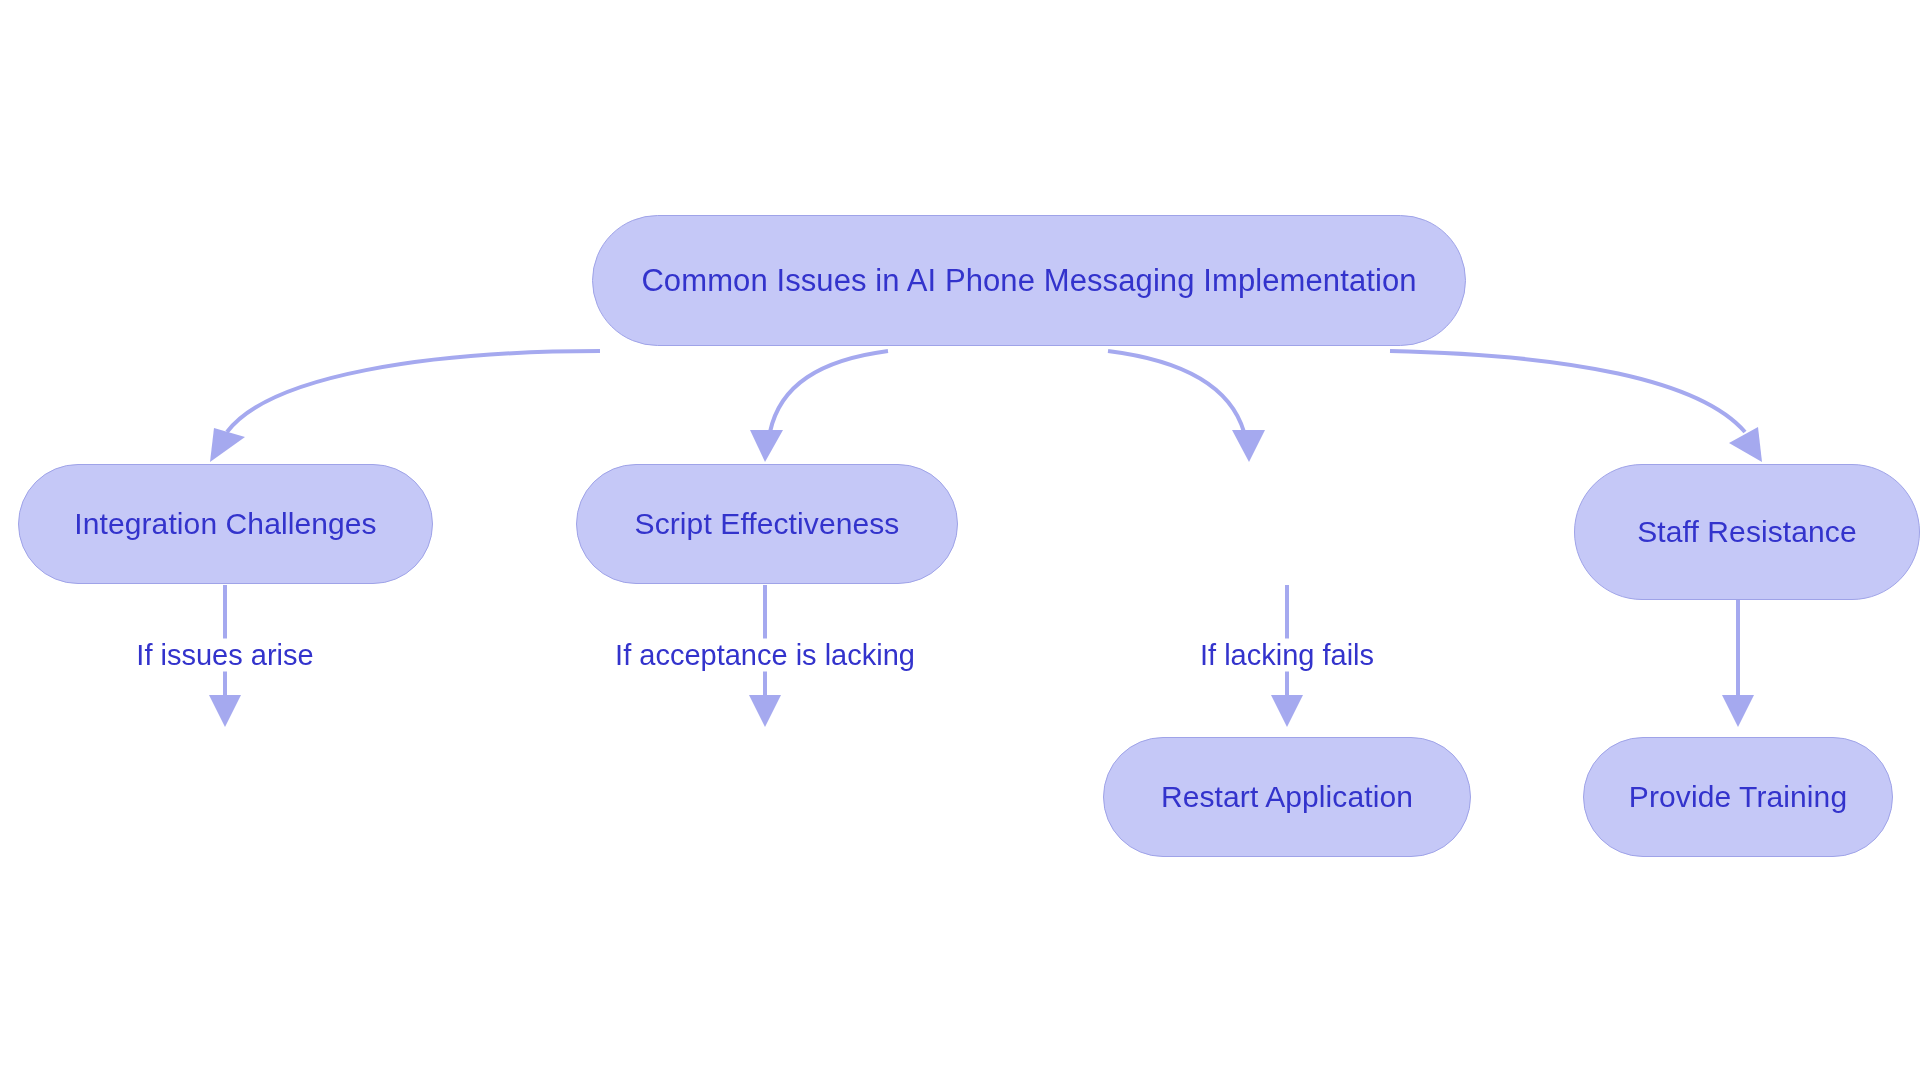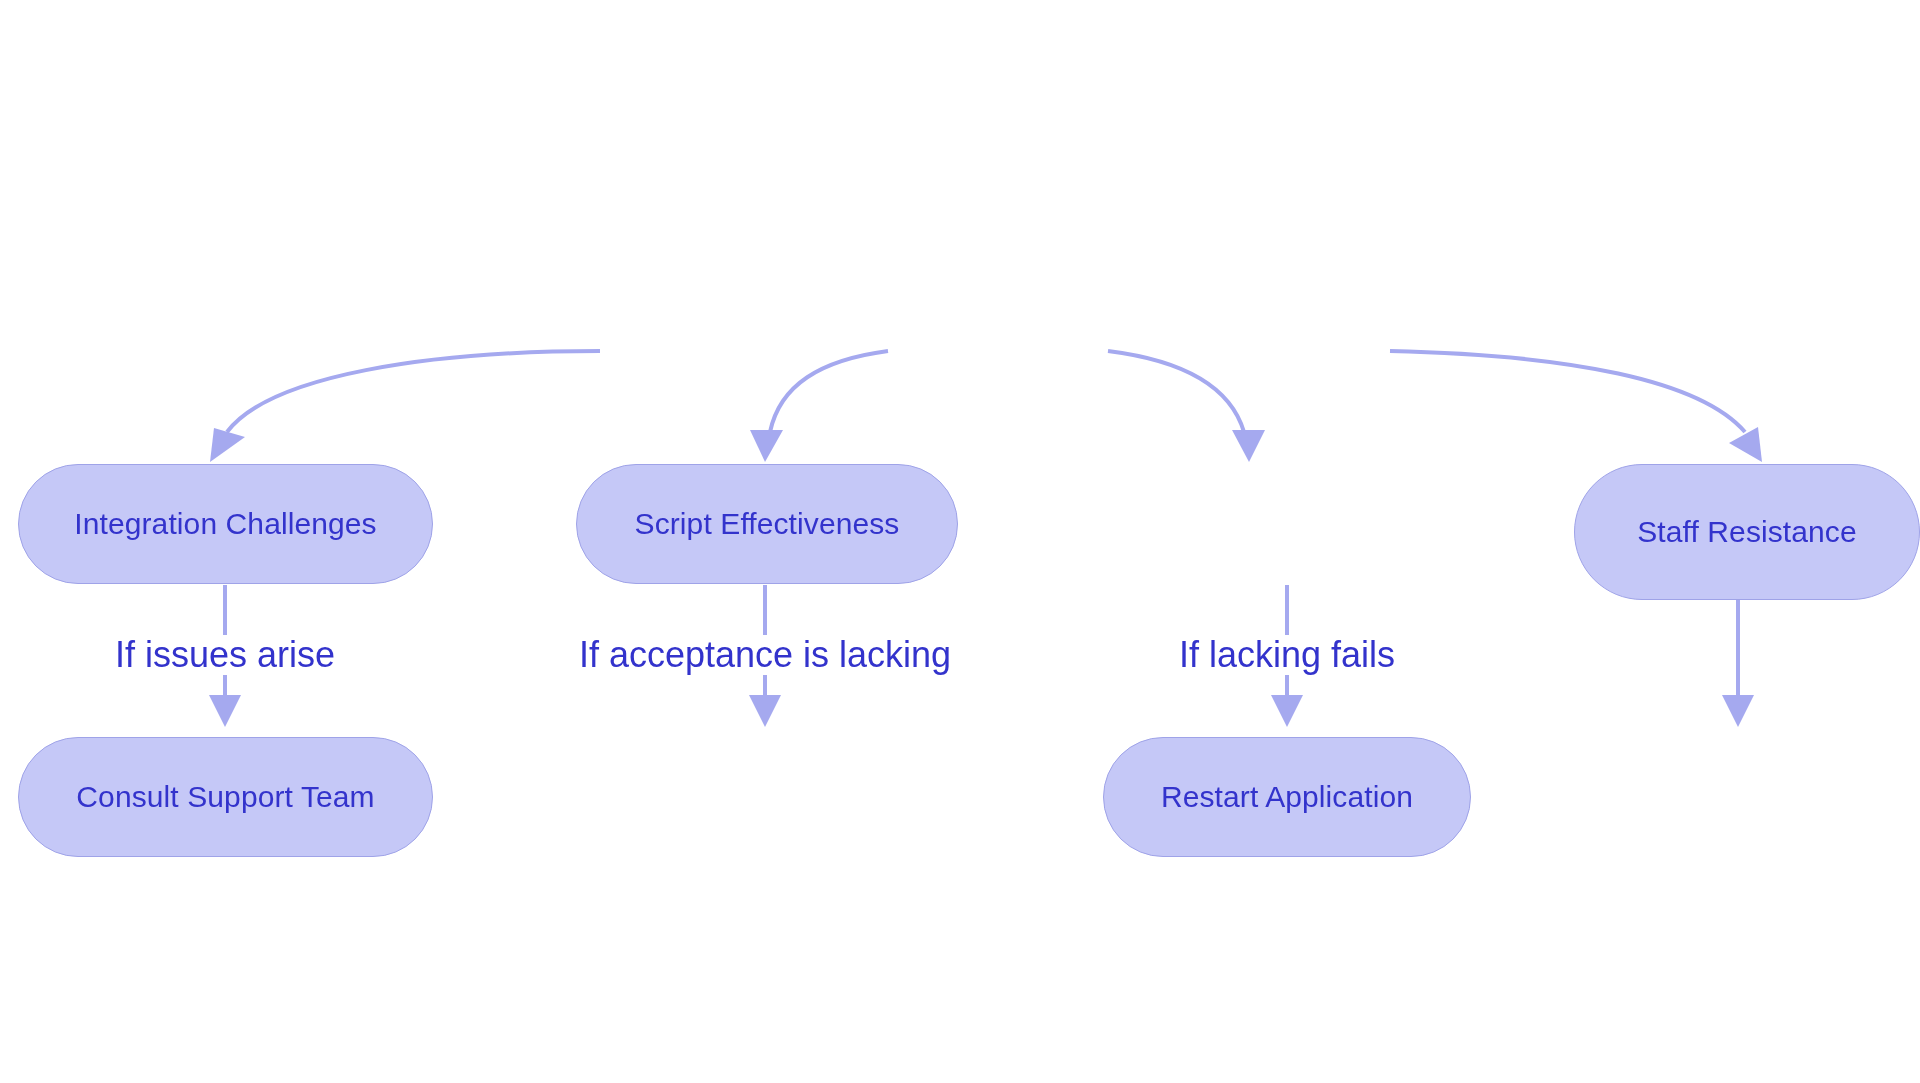--- a/index.html
+++ b/index.html
@@ -53,21 +53,21 @@
     font-size: 30px;
   }
   .node-leaf {
     font-size: 30px;
   }
   .edge-label {
     position: absolute;
     transform: translate(-50%, -50%);
     color: #3333cc;
     font-family: "Liberation Sans", sans-serif;
-    font-size: 36px;
+    font-size: 29px;
     line-height: 1;
     white-space: nowrap;
     background: #ffffff;
     padding: 2px 6px;
   }
   .edge-path {
     fill: none;
     stroke: #a5a9ef;
     stroke-width: 4;
     stroke-linecap: butt;
@@ -115,35 +115,38 @@
     <g>
       <path class="edge-path" d="M 1287,585 L 1287,700"></path>
       <polygon class="arrow-head" points="1287,727 1303,695 1271,695"></polygon>
     </g>
     <g>
       <path class="edge-path" d="M 1738,585 L 1738,700"></path>
       <polygon class="arrow-head" points="1738,727 1754,695 1722,695"></polygon>
     </g>
   </svg>
 
+  <div class="node node-root" style="left:592px; top:215px; width:874px; height:131px;">
+    <span class="node-label">Common Issues in AI Phone Messaging Implementation</span>
+  </div>
 
   <div class="node node-branch" style="left:576px; top:464px; width:382px; height:120px;">
     <span class="node-label">Script Effectiveness</span>
   </div>
   <div class="node node-branch" style="left:18px; top:464px; width:415px; height:120px;">
     <span class="node-label">Integration Challenges</span>
   </div>
   <div class="node node-branch" style="left:1574px; top:464px; width:346px; height:136px;">
     <span class="node-label">Staff Resistance</span>
   </div>
 
-  <div class="node node-leaf" style="left:18px; top:737px; width:415px; height:120px;">
-    <span class="node-label">Consult Support Team</span>
-  </div>
   <div class="node node-leaf" style="left:1103px; top:737px; width:368px; height:120px;text-align:center;">
     <span class="node-label">Restart Application</span>
+  </div>
+  <div class="node node-leaf" style="left:1583px; top:737px; width:310px; height:120px;">
+    <span class="node-label">Provide Training</span>
   </div>
 
   <div class="edge-label" style="left:225px; top:655px;">If issues arise</div>
   <div class="edge-label" style="left:765px; top:655px;">If acceptance is lacking</div>
   <div class="edge-label" style="left:1287px; top:655px;">If lacking fails</div>
 
 </div>
 
 </body></html>

